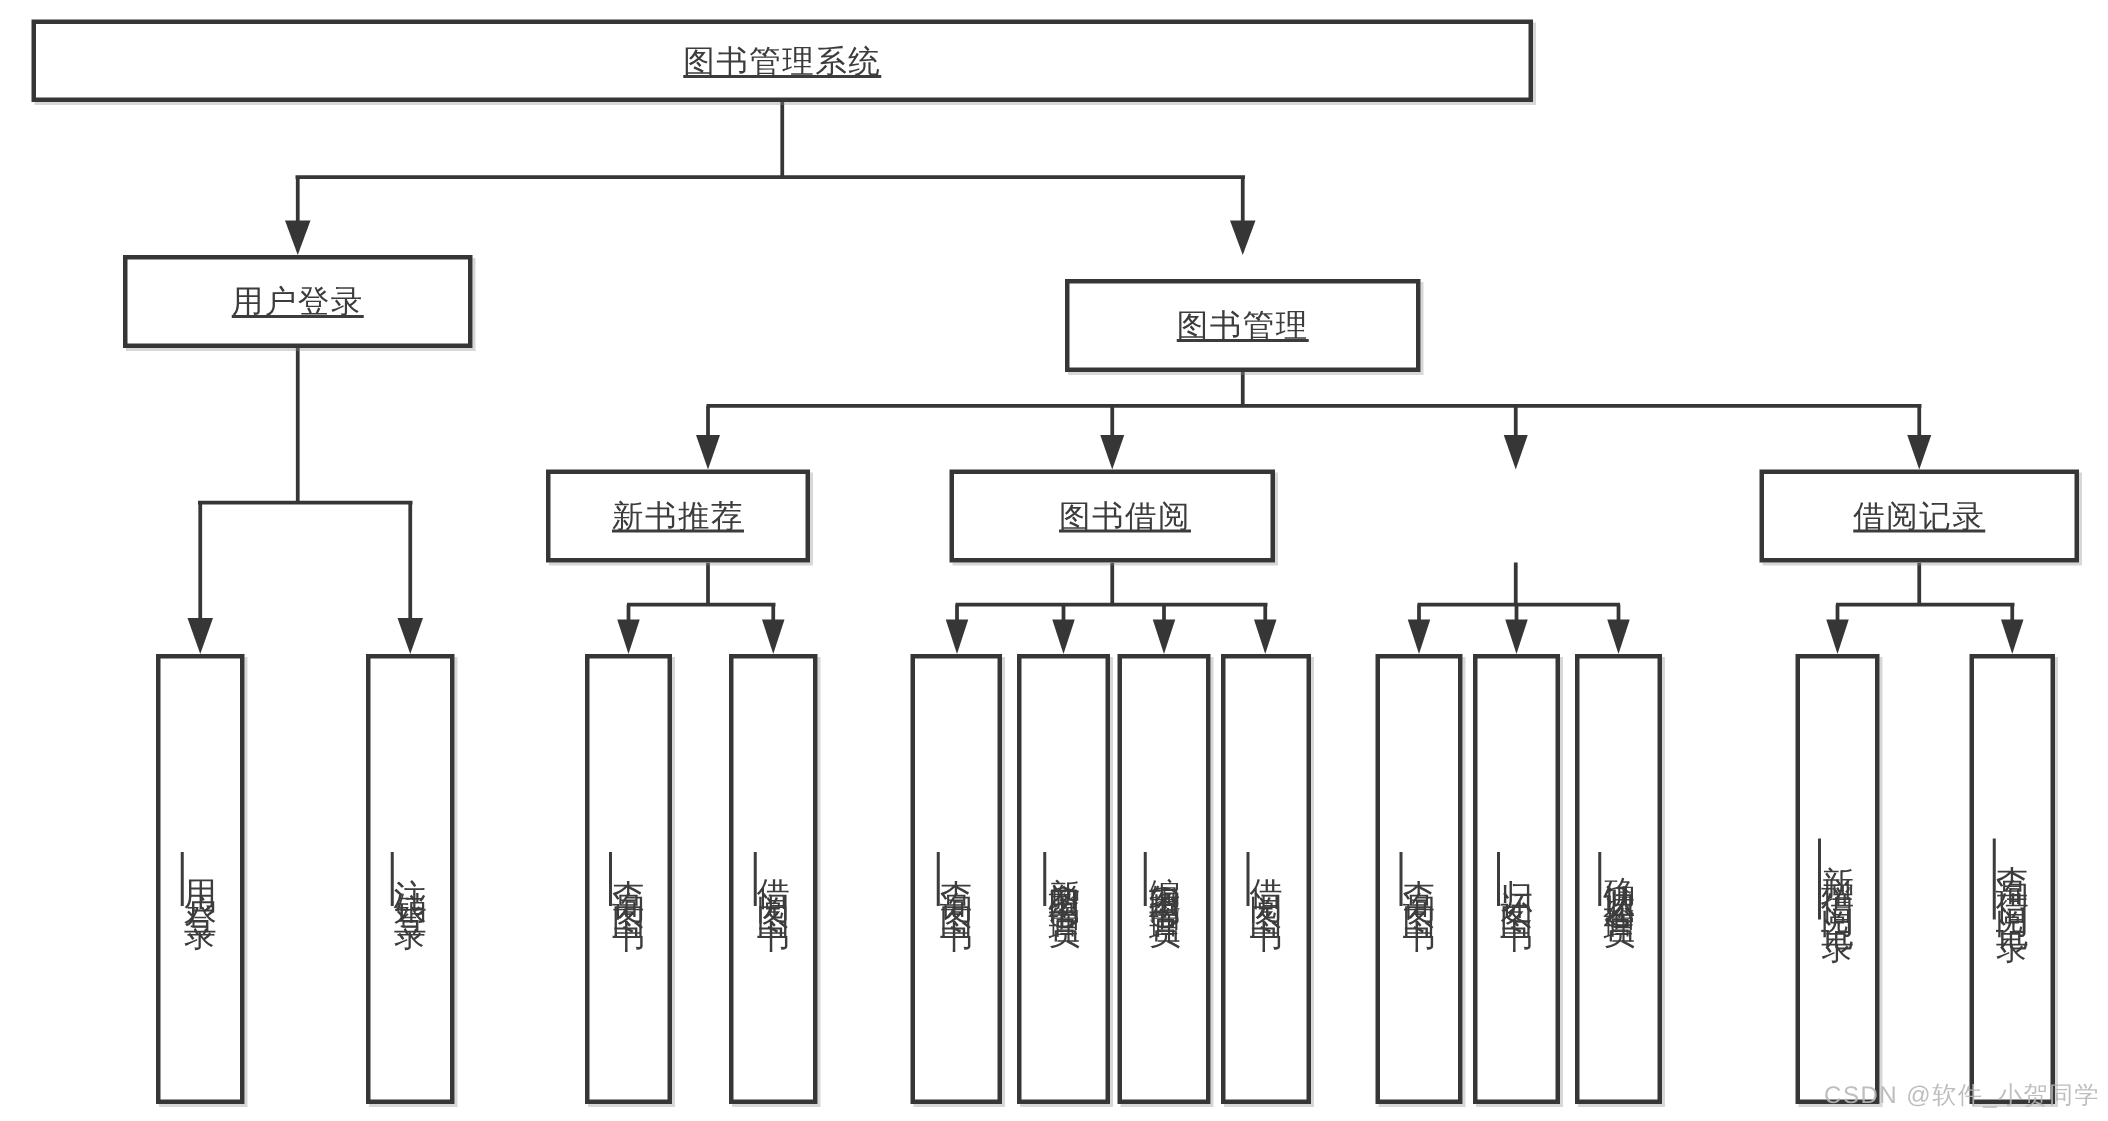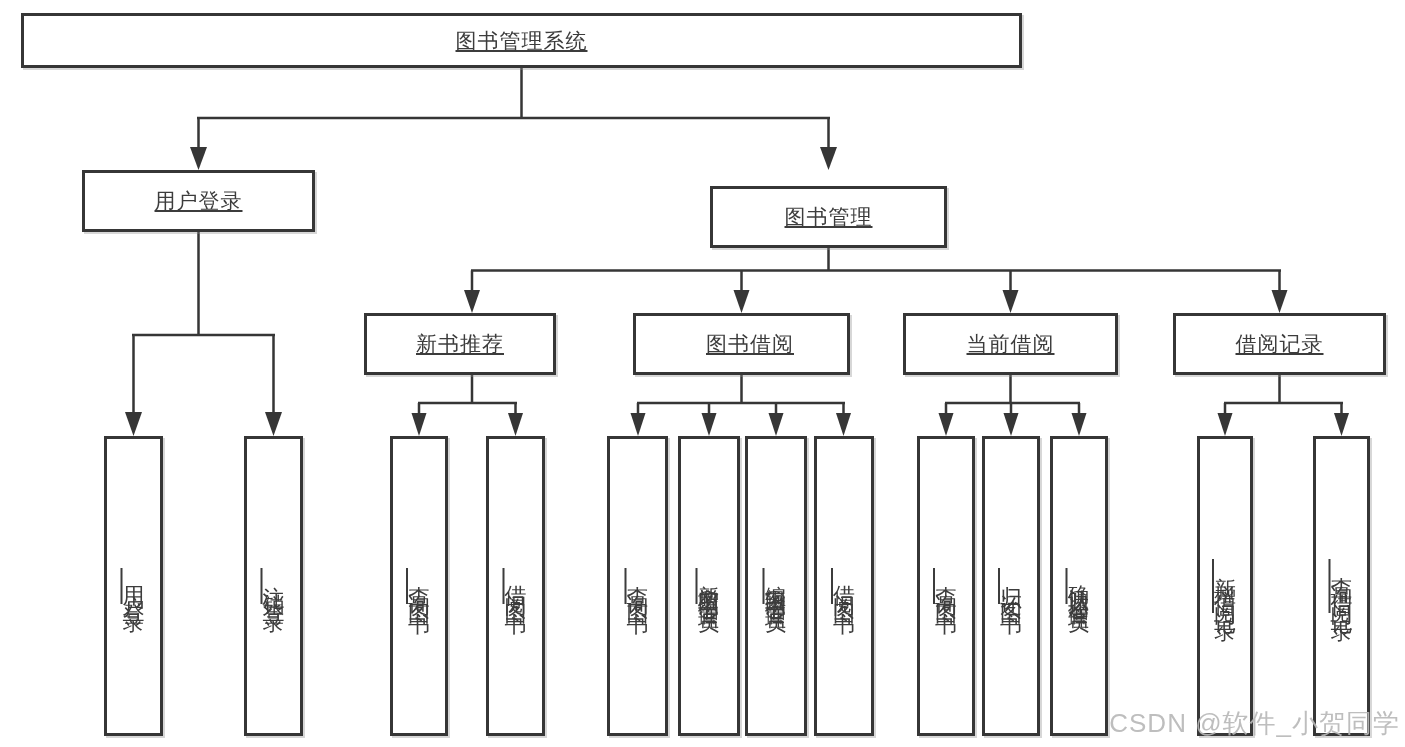--- a/index.html
+++ b/index.html
@@ -20,21 +20,21 @@
   .node{
     position:absolute;background:#fff;border:3px solid var(--border);
     box-shadow:2px 2px 0 rgba(140,140,140,.35);
     display:flex;align-items:center;justify-content:center;
     color:var(--text);box-sizing:border-box;text-decoration:underline;
   }
   .h-node{font-size:21px;letter-spacing:1px;white-space:nowrap;}
   .v-node{writing-mode:vertical-rl;font-size:22px;letter-spacing:9px;line-height:1;}
   .v-node.long{letter-spacing:4px;font-size:21px;}
   .watermark{
-    position:absolute;right:5px;bottom:6px;font-size:26px;color:var(--wm);
+    position:absolute;right:5px;bottom:6px;font-size:16px;color:var(--wm);
     opacity:.9;letter-spacing:1px;z-index:5;white-space:nowrap;margin-left:12px;
   }
 </style>
 </head>
 <body>
 
 <div class="canvas">
 
   <svg class="connectors" viewBox="0 0 1405 747" xmlns="http://www.w3.org/2000/svg">
     <path class="lines" d="
@@ -90,23 +90,22 @@
     <polygon points="1079,436 1071.5,413 1086.5,413"></polygon>
     <polygon points="1225,436 1217.5,413 1232.5,413"></polygon>
     <polygon points="1341.5,436 1334,413 1349,413"></polygon>
   </svg>
 
   <div class="node h-node" style="left:21px;top:13px;width:1001px;height:55px;">图书管理系统</div>
 
   <div class="node h-node" style="left:82px;top:170px;width:233px;height:62px;">用户登录</div>
   <div class="node h-node" style="left:710px;top:186px;width:237px;height:62px;">图书管理</div>
 
-  <div class="node h-node" style="left:364px;top:313px;width:192px;height:62px;">新书推荐</div>
+  <div class="node h-node" style="left:364px;top:313px;width:176px;height:62px;">新书推荐</div>
   <div class="node h-node" style="left:633px;top:313px;width:217px;height:62px;padding-left:17px;">图书借阅</div>
-  <div class="node h-node" style="left:903px;top:313px;width:215px;height:62px;">当前借阅</div>
   <div class="node h-node" style="left:1173px;top:313px;width:213px;height:62px;">借阅记录</div>
 
   <div class="node v-node" style="left:104px;top:436px;width:59px;height:300px;">用户登录</div>
   <div class="node v-node" style="left:244px;top:436px;width:59px;height:300px;">注销登录</div>
 
   <div class="node v-node" style="left:390px;top:436px;width:58px;height:300px;">查询图书</div>
   <div class="node v-node" style="left:486px;top:436px;width:59px;height:300px;">借阅图书</div>
 
   <div class="node v-node" style="left:607px;top:436px;width:61px;height:300px;">查询图书</div>
   <div class="node v-node long" style="left:678px;top:436px;width:62px;height:300px;">新增图书（管理员）</div>

